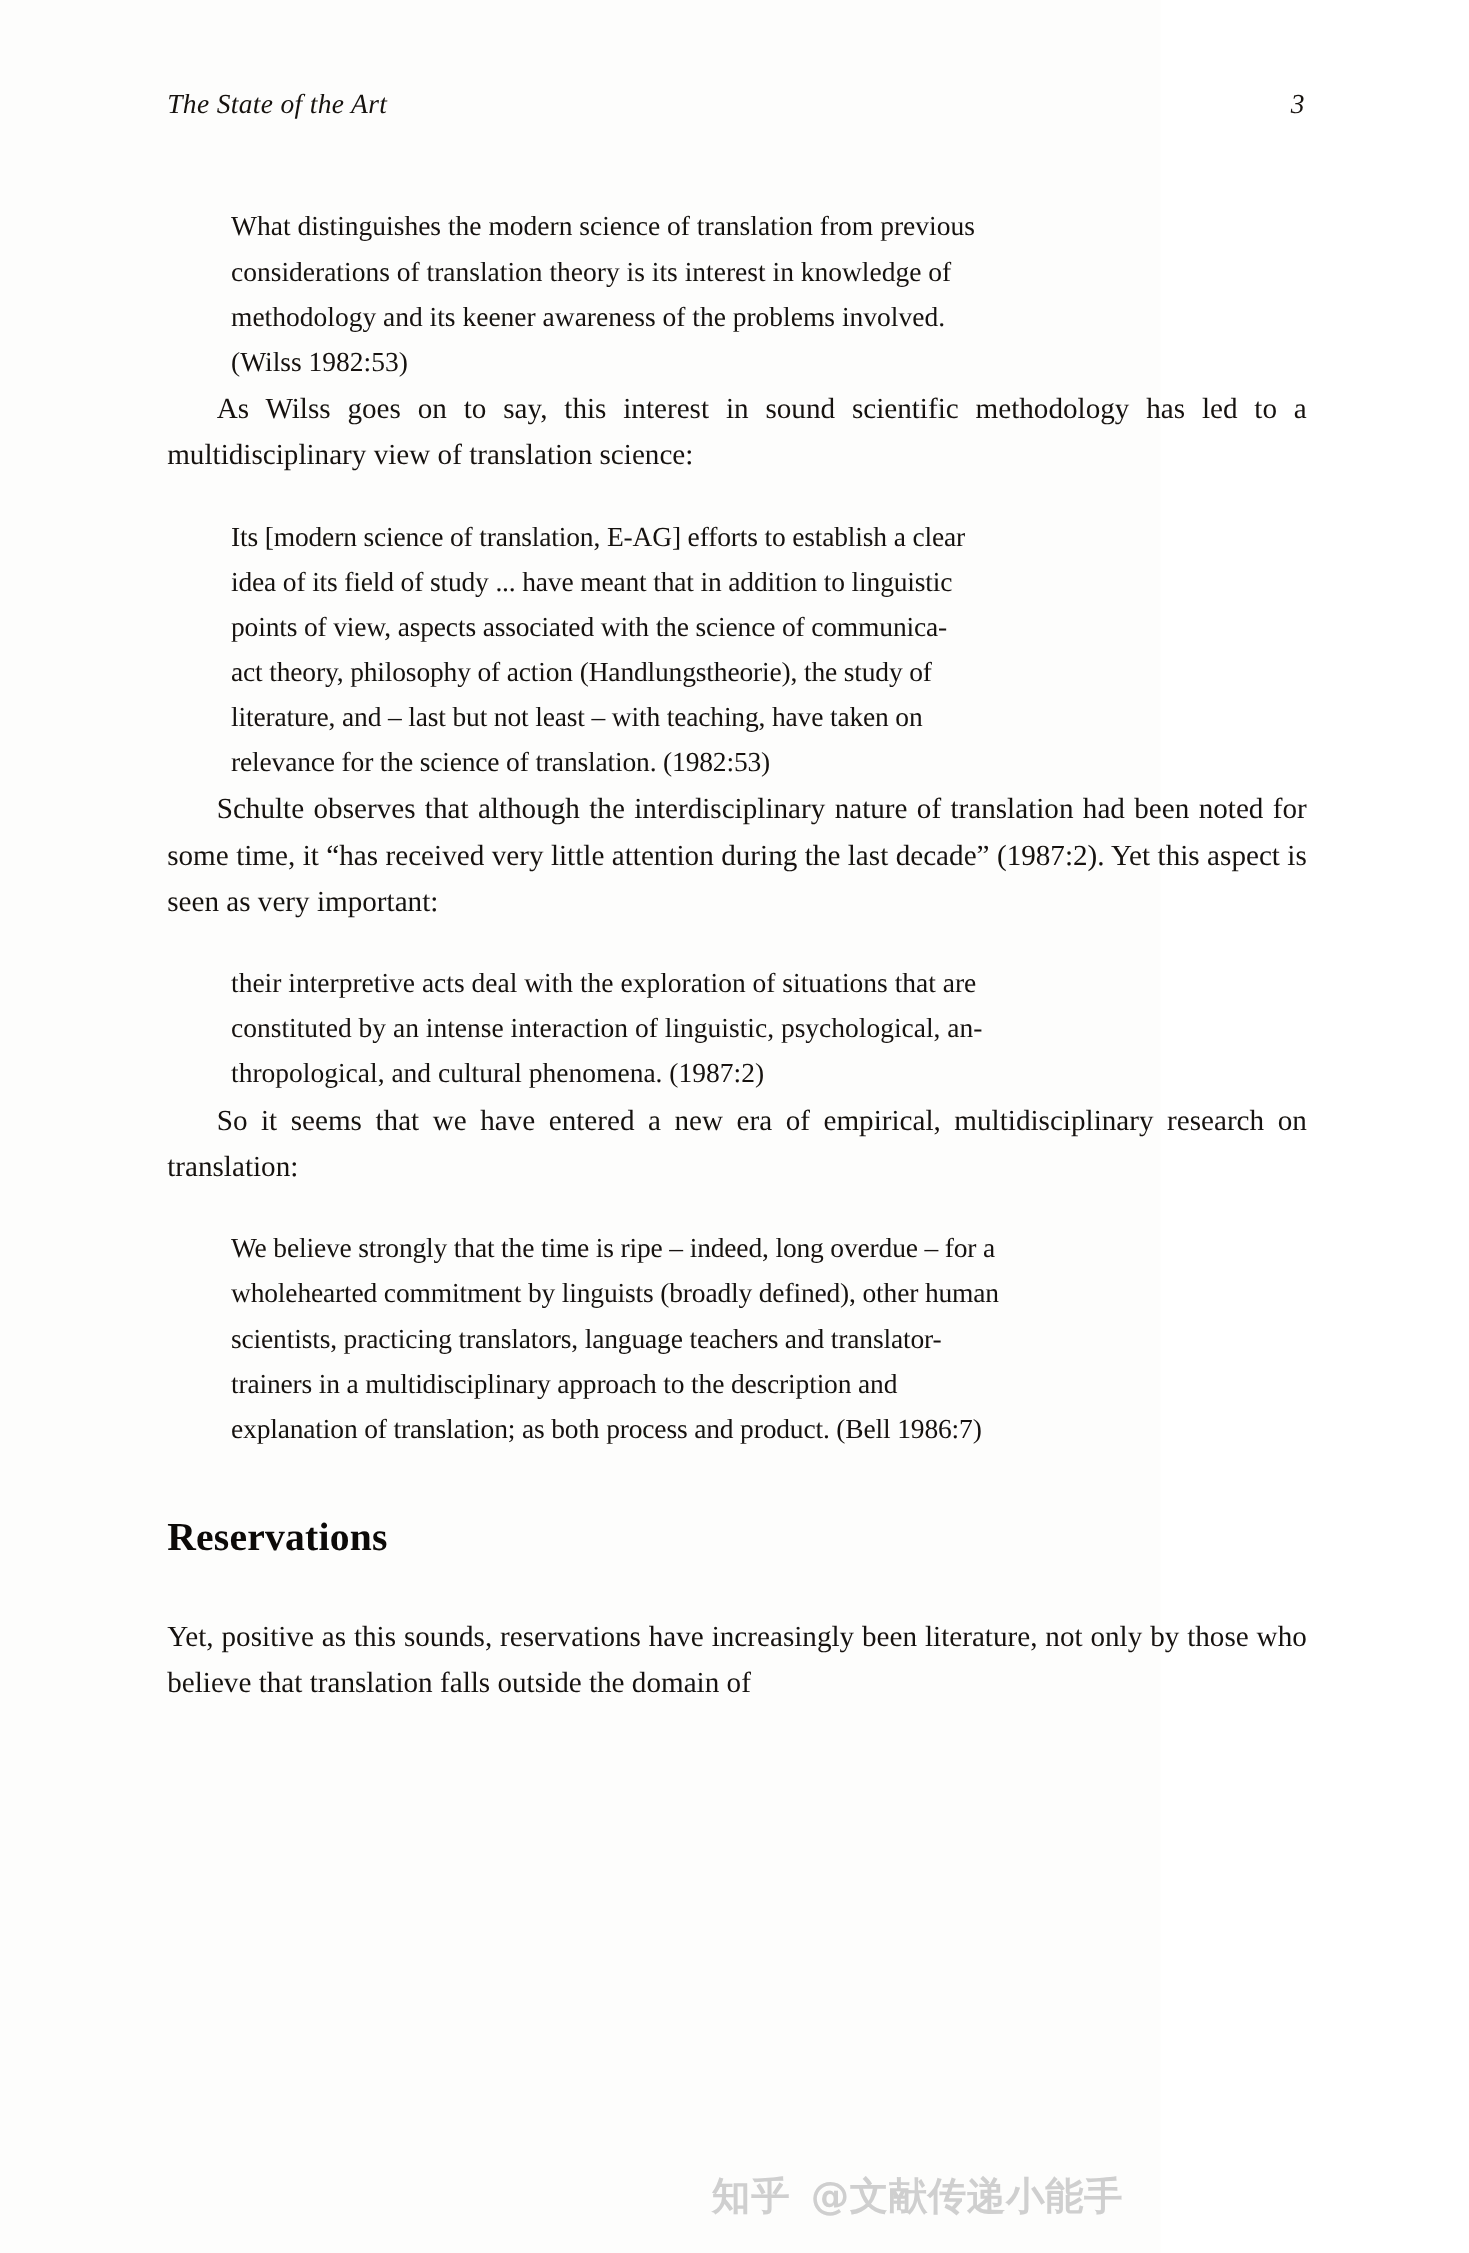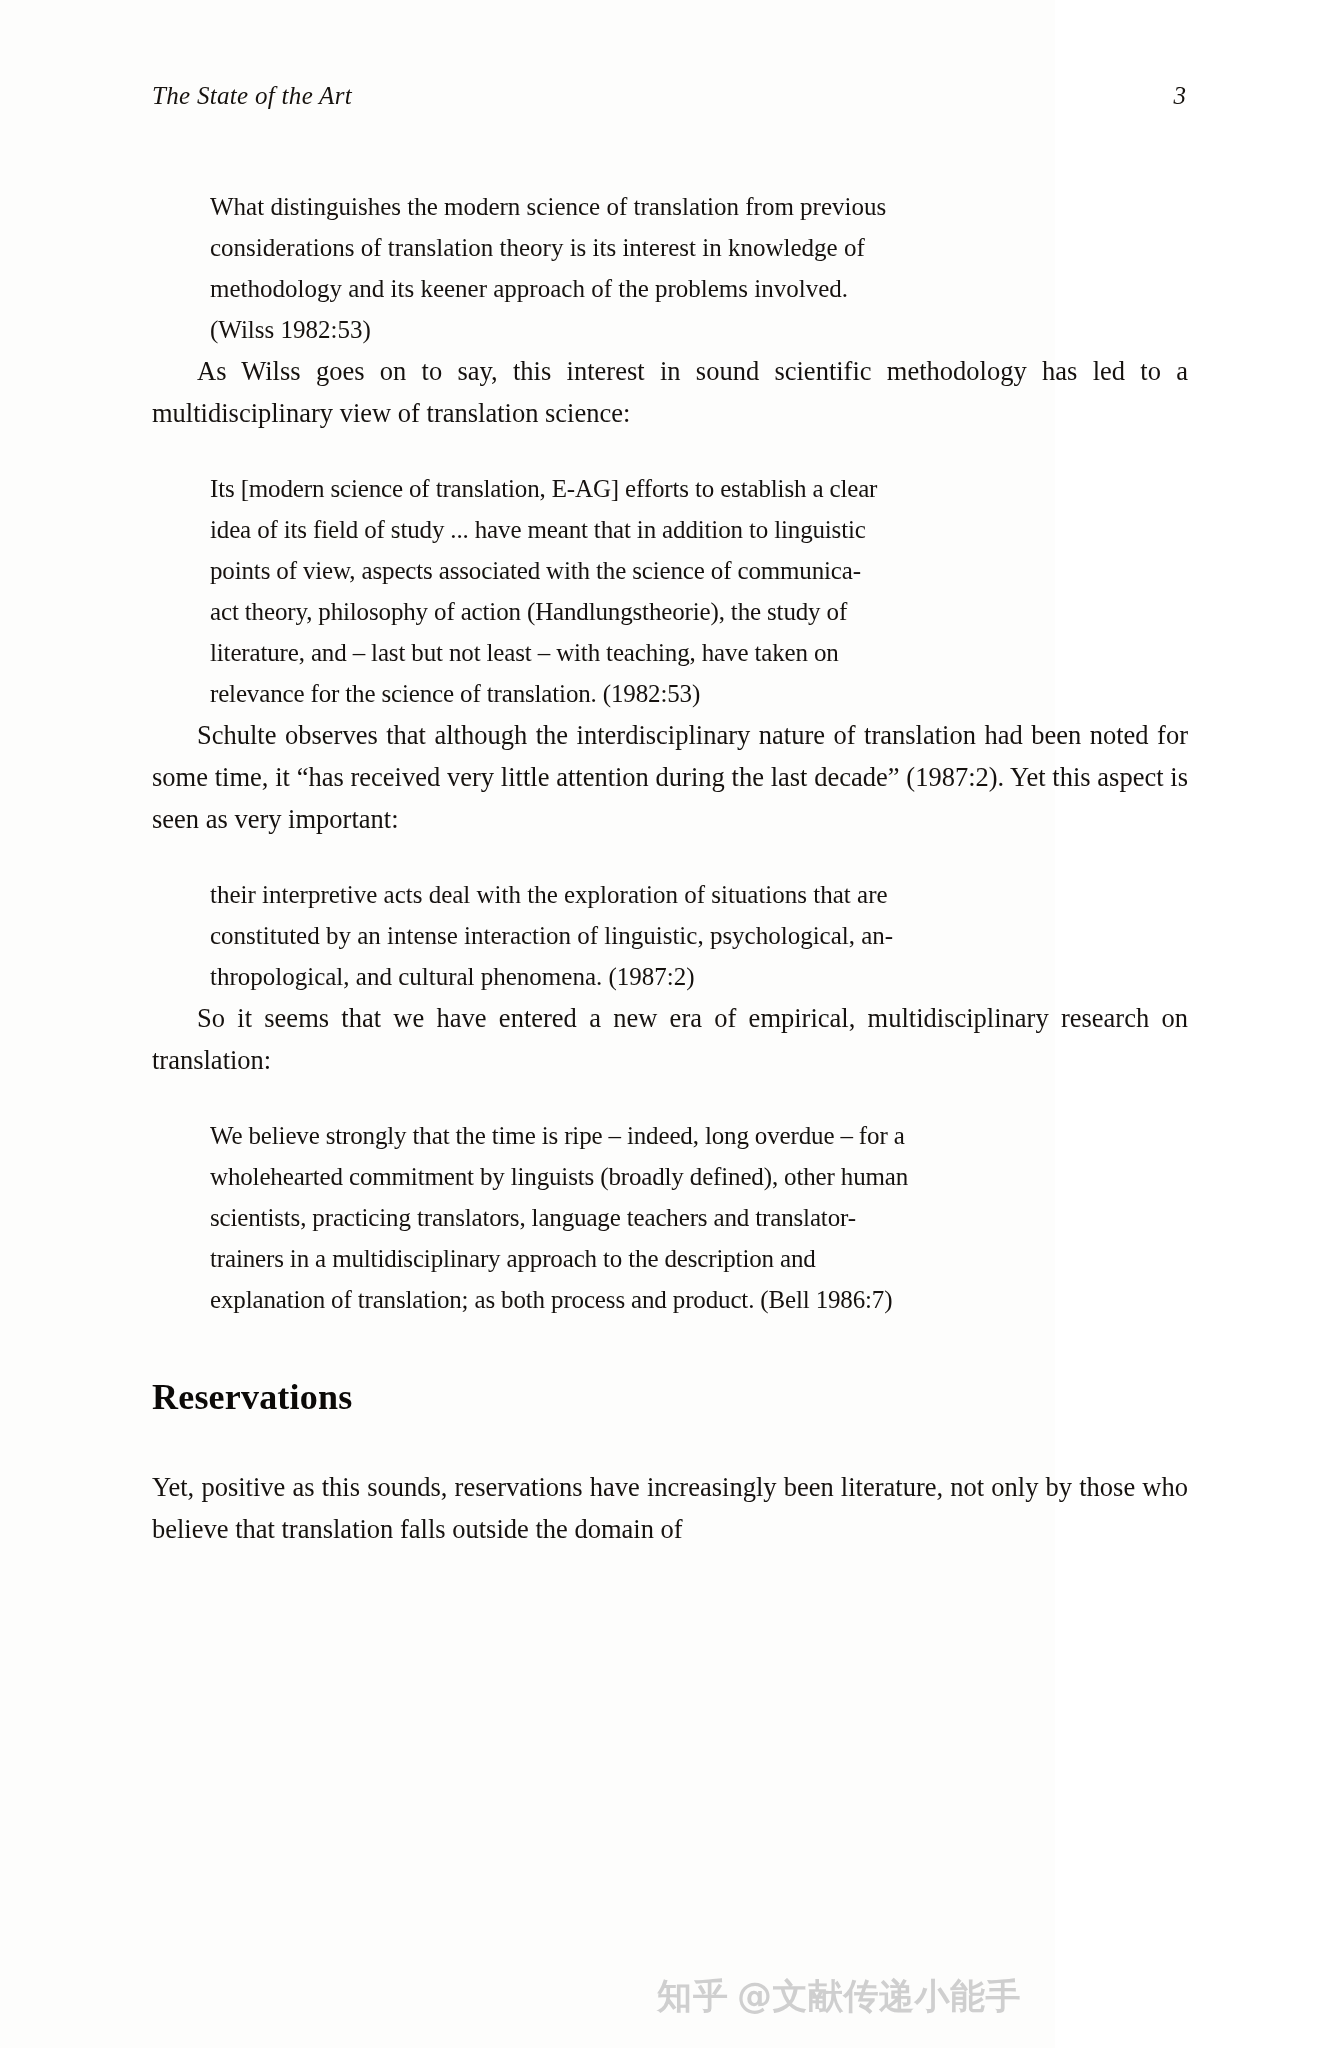--- a/index.html
+++ b/index.html
@@ -108,21 +108,21 @@
     text-indent: 0;
   }
 
   
   .watermark {
     position: absolute;
     right: 34px;
     bottom: 28px;
     display: flex;
     align-items: center;
-    gap: 8px;
+    gap: 18px;
     color: #cfcfcf;
     font-size: 35px;
     font-family: "DejaVu Sans", "Liberation Sans", sans-serif;
     font-weight: 700;
     user-select: none;
     white-space: nowrap;
   }
   .watermark-brand { letter-spacing: 1px; }
   .watermark-handle { letter-spacing: 0.5px; }
 </style>
@@ -134,21 +134,21 @@
   <div class="running-head">
     <span class="running-head-title">The State of the Art</span>
     <span class="running-head-pageno">3</span>
   </div>
 
   <div class="column">
 
     <div class="blockquote">
       <span class="quote-line">What distinguishes the modern science of translation from previous</span>
       <span class="quote-line">considerations of translation theory is its interest in knowledge of</span>
-      <span class="quote-line">methodology and its keener approach of the problems involved.</span>
+      <span class="quote-line">methodology and its keener awareness of the problems involved.</span>
       <span class="quote-line">(Wilss 1982:53)</span>
     </div>
 
     <p class="body-para">As Wilss goes on to say, this interest in sound scientific methodology has led to a multidisciplinary view of translation science:</p>
 
     <div class="blockquote tight">
       <span class="quote-line">Its [modern science of translation, E-AG] efforts to establish a clear</span>
       <span class="quote-line">idea of its field of study ... have meant that in addition to linguistic</span>
       <span class="quote-line">points of view, aspects associated with the science of communica-</span>
       <span class="quote-line">act theory, philosophy of action (Handlungstheorie), the study of</span>

